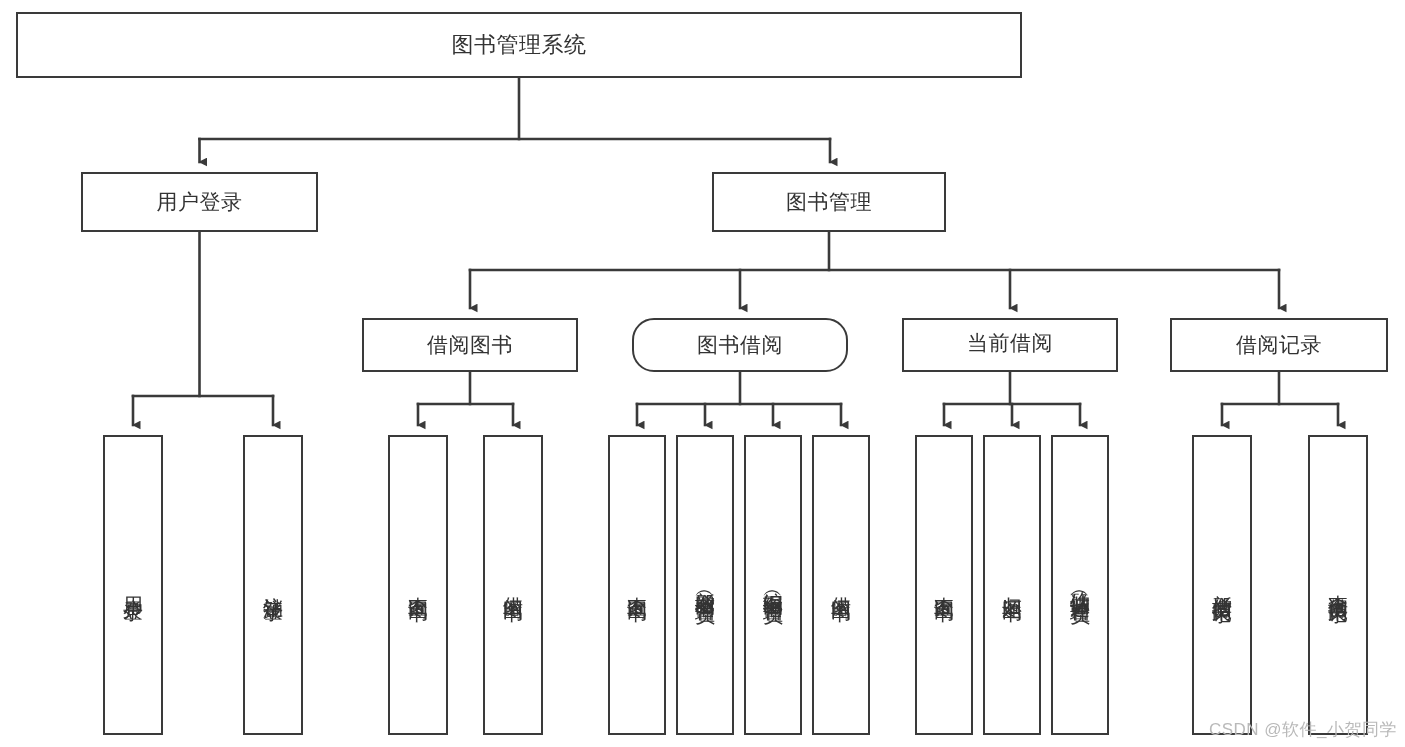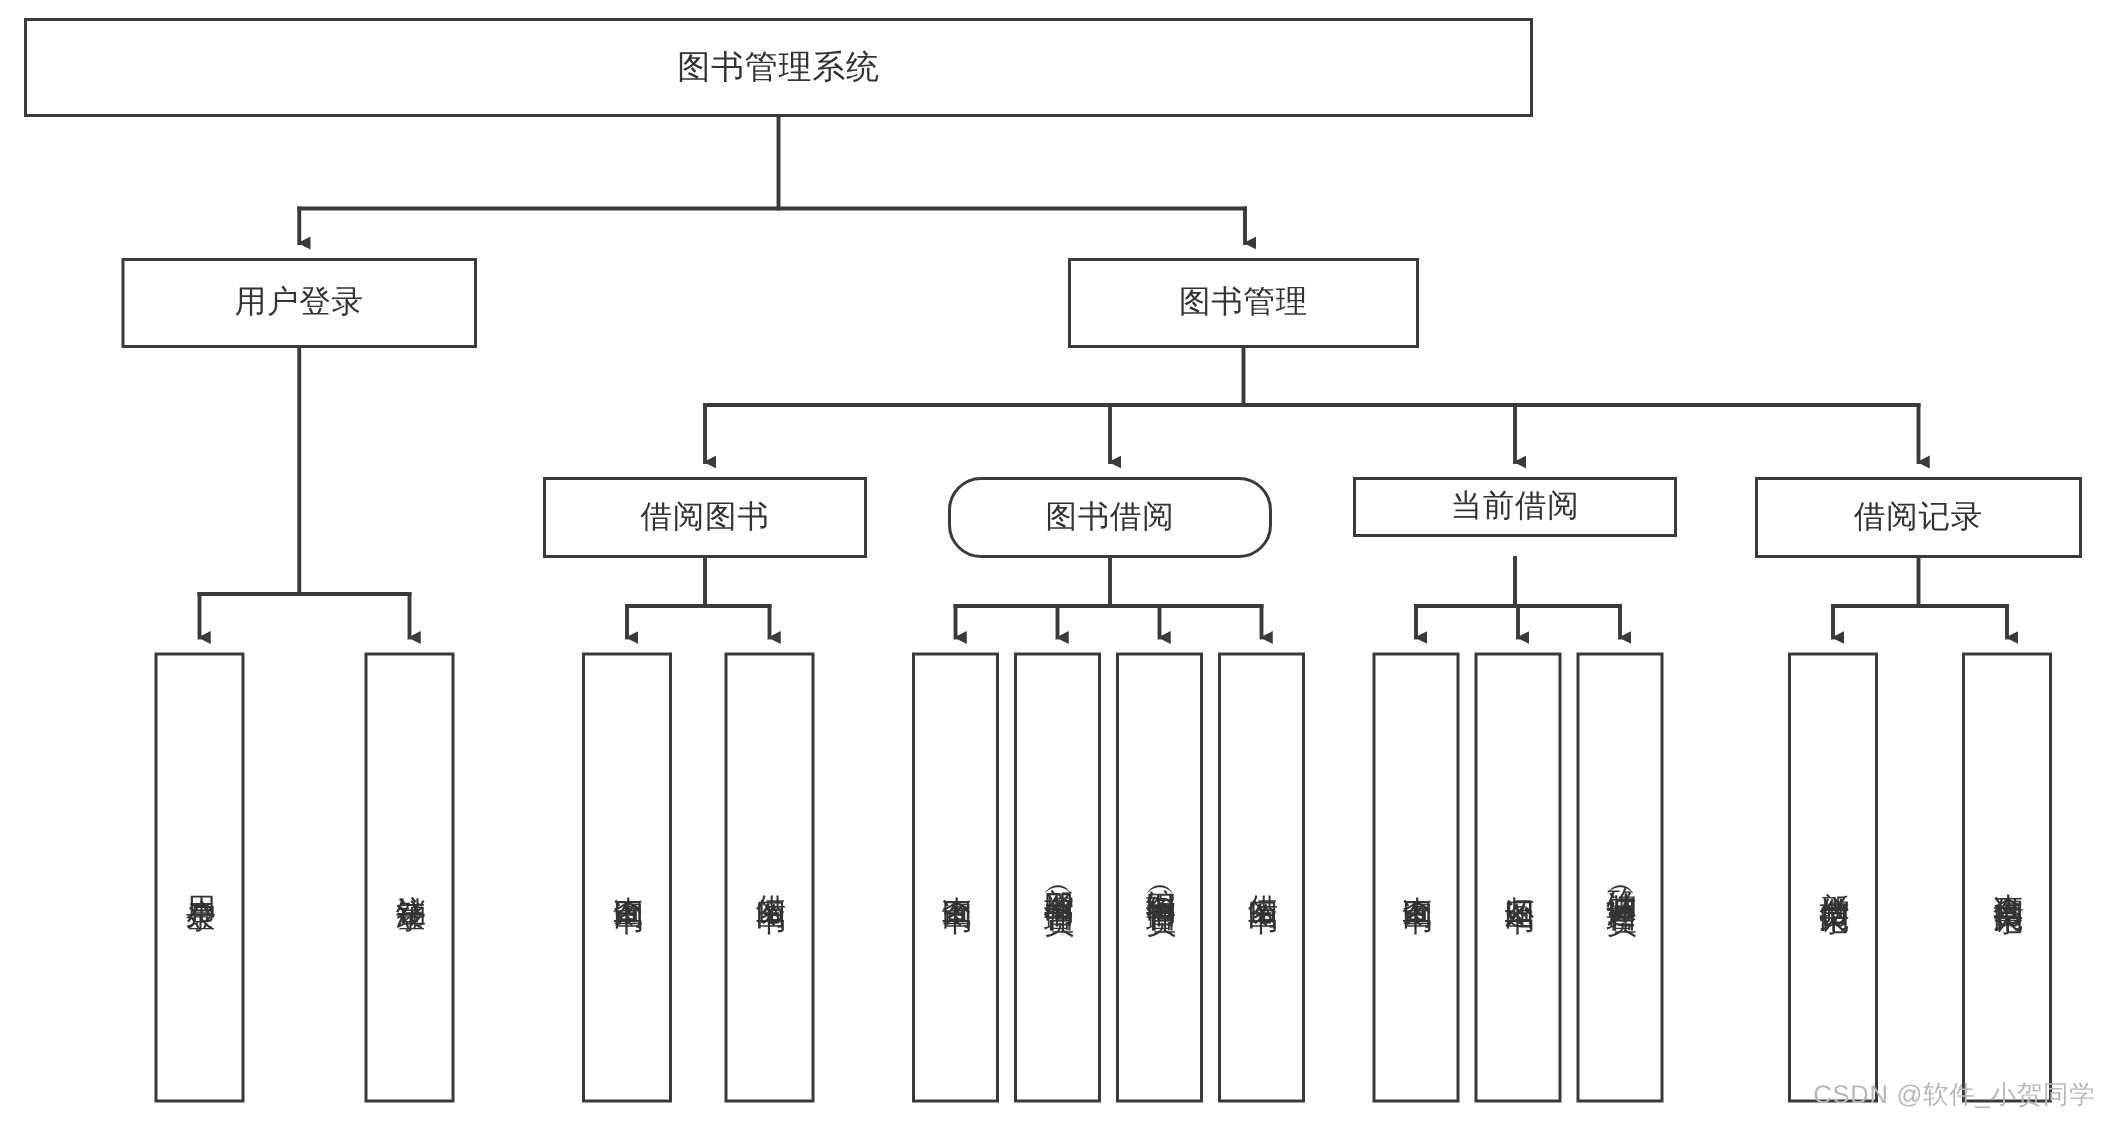--- a/index.html
+++ b/index.html
@@ -125,21 +125,21 @@
   <div class="node level1" style="left:712px;top:172px;width:234px;height:60px;align-items:center;">
     <span class="lbl">图书管理</span>
   </div>
 
   <div class="node level2" style="left:362px;top:318px;width:216px;height:54px;">
     <span class="lbl">借阅图书</span>
   </div>
   <div class="node level2" style="left:632px;top:318px;width:216px;height:54px;border-radius:22px;">
     <span class="lbl">图书借阅</span>
   </div>
-  <div class="node level2" style="left:902px;top:318px;width:216px;height:40px;">
+  <div class="node level2" style="left:902px;top:318px;width:216px;height:54px;font-family:Liberation Mono, monospace;">
     <span class="lbl">当前借阅</span>
   </div>
   <div class="node level2" style="left:1170px;top:318px;width:218px;height:54px;">
     <span class="lbl">借阅记录</span>
   </div>
 
   <div class="node leaf" style="left:103px;top:435px;width:60px;height:300px;">
     <span class="lbl">用户登录</span>
   </div>
   <div class="node leaf" style="left:243px;top:435px;width:60px;height:300px;">

